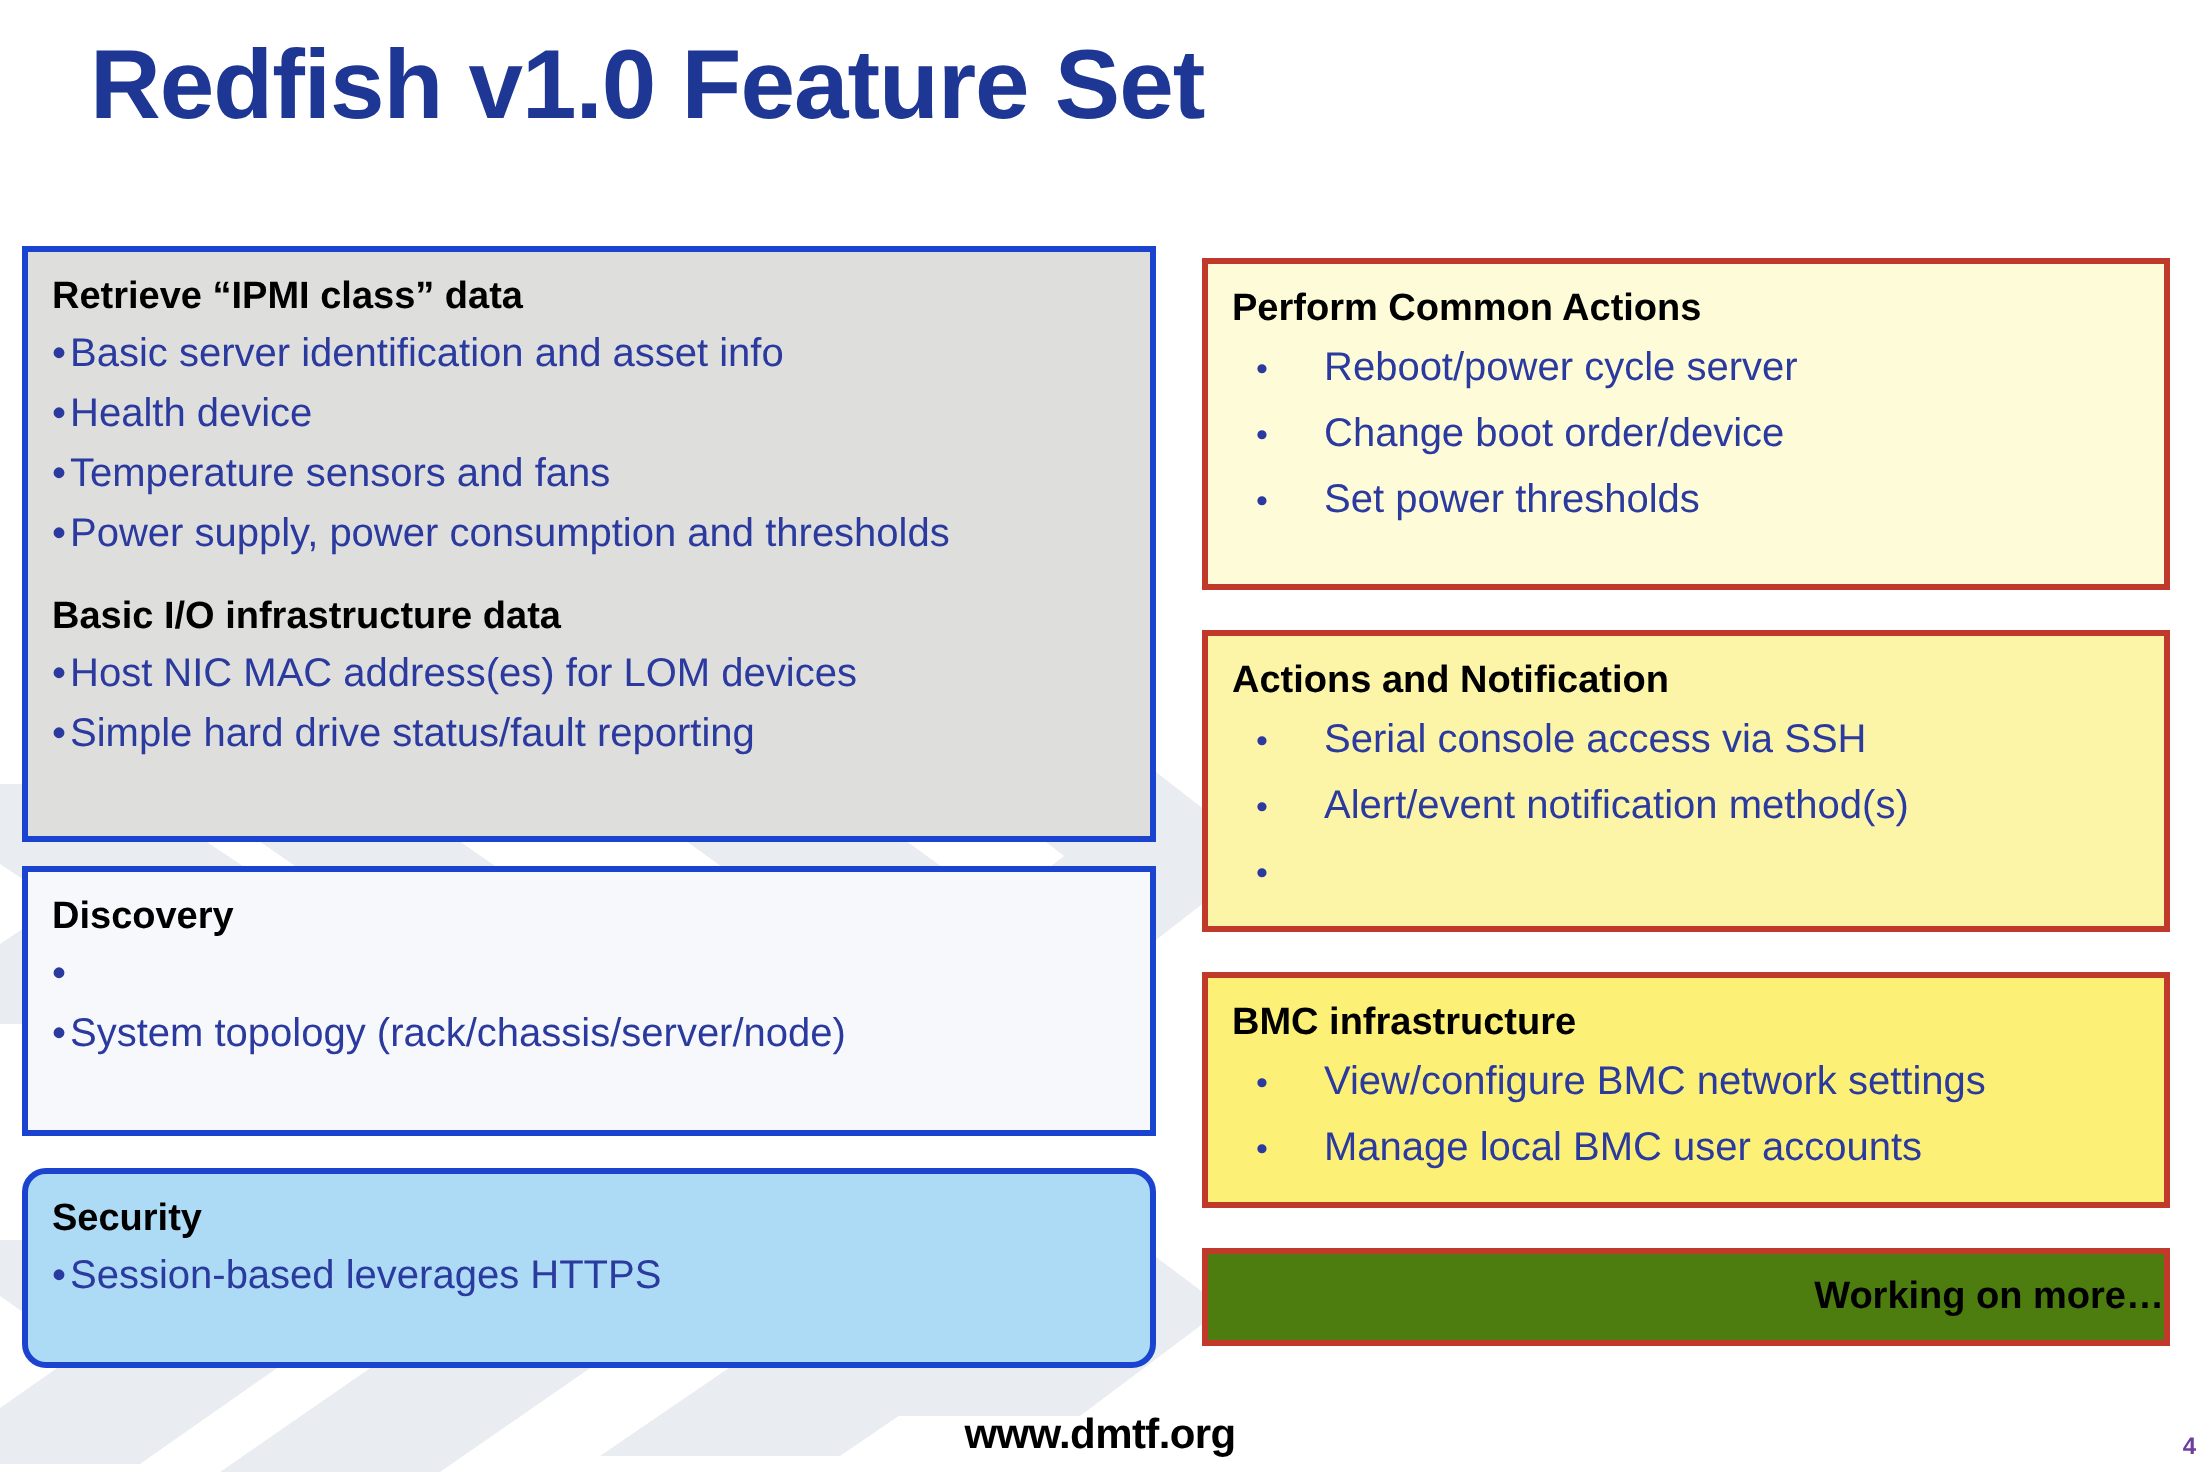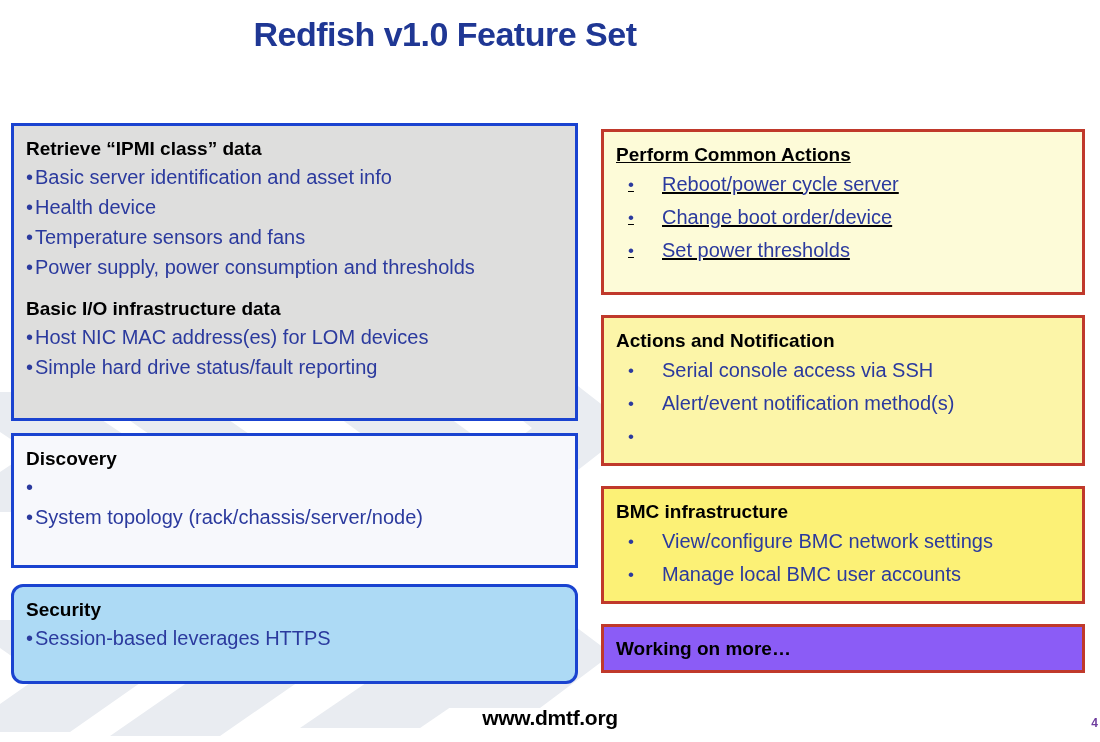--- a/index.html
+++ b/index.html
@@ -27,27 +27,26 @@
     z-index: 0;
     pointer-events: none;
   }
 
   
   #slide-title {
     position: absolute;
     left: 45px;
     top: 15px;
     width: 800px;
-    font-size: 34px;
+    font-size: 49px;
     font-weight: bold;
     letter-spacing: -0.5px;
     color: #1f3794;
     z-index: 3;
     white-space: nowrap;
-    text-align: center;
   }
 
   
   .panel {
     position: absolute;
     box-sizing: border-box;
     z-index: 2;
     margin-top: 23px;
   }
   .panel-inner {
@@ -61,24 +60,24 @@
   }
   .panel-right {
     left: 601px;
     width: 484px;
     border: 3px solid #c0392b;
   }
 
   .box-gray   { background: #dededd; }
   .box-white  { background: #f7f8fc; }
   .box-blue   { background: #addaf5; }
-  .box-cream  { background: #fdfbd8; text-decoration: underline; }
+  .box-cream  { background: #fdfbd8; }
   .box-yellow { background: #fcf5a8; }
   .box-bright { background: #fcf176; }
-  .box-orange { background: #8b5cf6; }
+  .box-orange { background: #4d7c0f; text-align: right; }
 
   
   .heading {
     color: #000000;
     font-size: 19px;
     font-weight: bold;
     line-height: 26px;
     margin: 0;
     padding: 0;
     white-space: nowrap;

